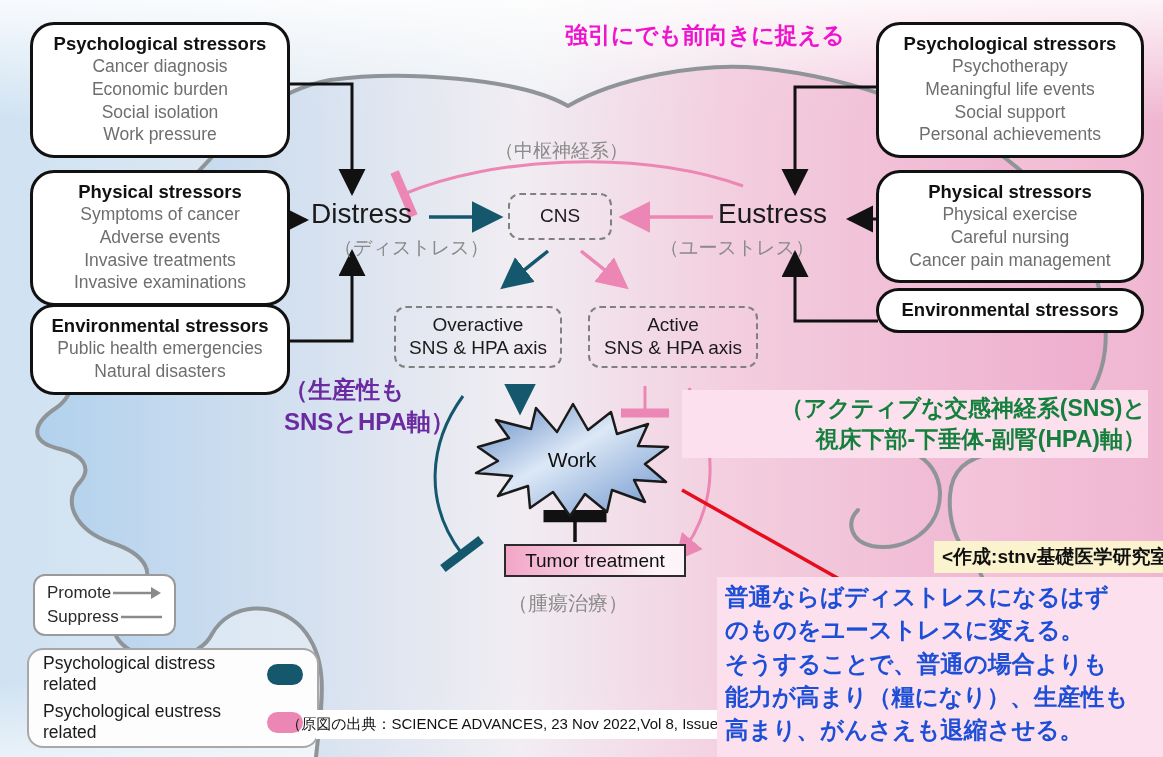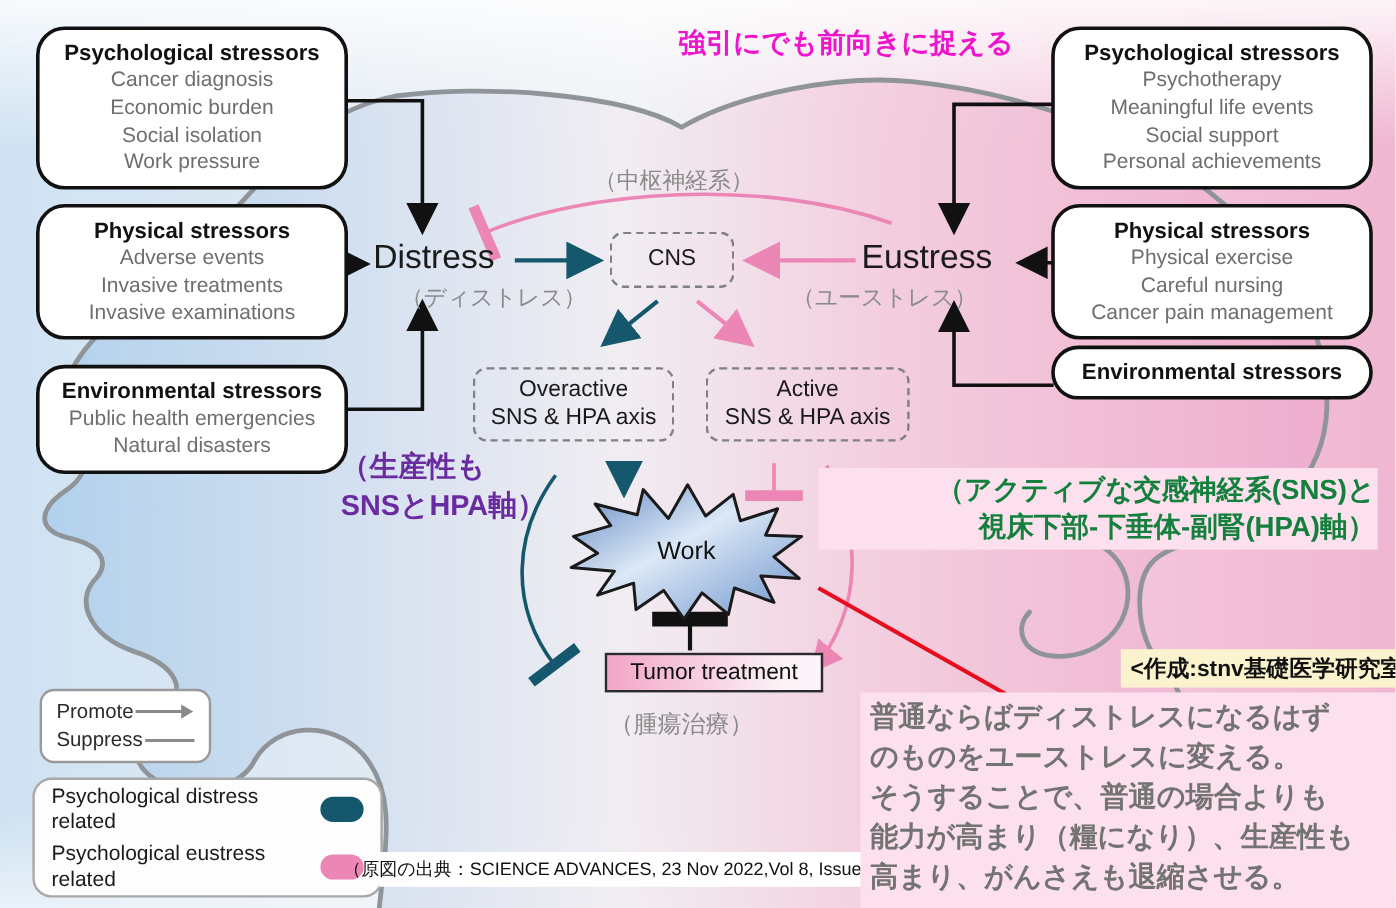--- a/index.html
+++ b/index.html
@@ -63,21 +63,21 @@
   .swatch { width:36px; height:21px; border-radius:10.5px; flex:0 0 auto; }
 
   .source-strip { position:absolute; left:316px; top:710px; width:408px; height:29px;
     background:#fff; display:flex; align-items:center; justify-content:center;
     font-size:15px; color:#111; z-index:3; white-space:nowrap; }
 
   .credit-tag { position:absolute; left:934px; top:541px; background:#faf3cd;
     padding:3px 8px; font-size:19px; font-weight:bold; color:#111; z-index:3; white-space:nowrap; }
 
   .note-box { position:absolute; left:717px; top:577px; width:446px; height:180px;
-    background:#fce0ed; color:#737373; font-size:23.5px; font-weight:bold;
+    background:#fce0ed; color:#1d4ed8; font-size:23.5px; font-weight:bold;
     line-height:1.42; padding:4px 8px; z-index:3; white-space:nowrap; }
 </style>
 </head>
 <body>
 
 <div class="canvas">
 
   <svg class="layer z0">
     <defs>
       <linearGradient id="headGrad" x1="0" y1="0" x2="1" y2="0">
@@ -163,20 +163,21 @@
 
   <div class="sbox" style="left:30px; top:22px; width:260px;">
     <div class="sbox-title">Psychological stressors</div>
     <div class="sbox-item">Cancer diagnosis</div>
     <div class="sbox-item">Economic burden</div>
     <div class="sbox-item">Social isolation</div>
     <div class="sbox-item">Work pressure</div>
   </div>
   <div class="sbox" style="left:30px; top:170px; width:260px;">
     <div class="sbox-title">Physical stressors</div>
+    <div class="sbox-item">Symptoms of cancer</div>
     <div class="sbox-item">Adverse events</div>
     <div class="sbox-item">Invasive treatments</div>
     <div class="sbox-item">Invasive examinations</div>
   </div>
   <div class="sbox" style="left:30px; top:304px; width:260px;">
     <div class="sbox-title">Environmental stressors</div>
     <div class="sbox-item">Public health emergencies</div>
     <div class="sbox-item">Natural disasters</div>
   </div>
 

